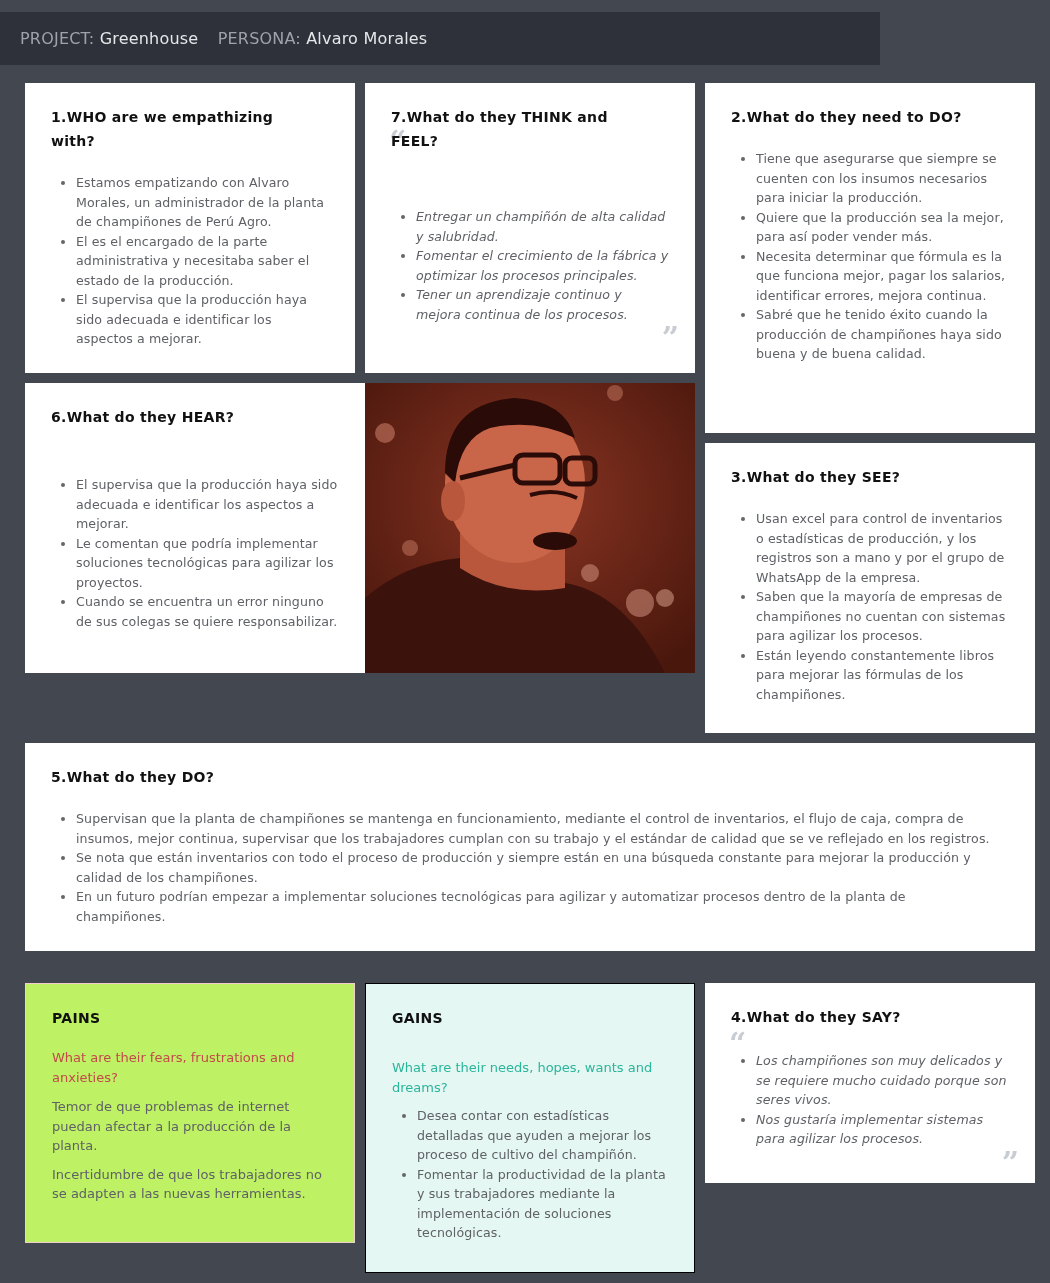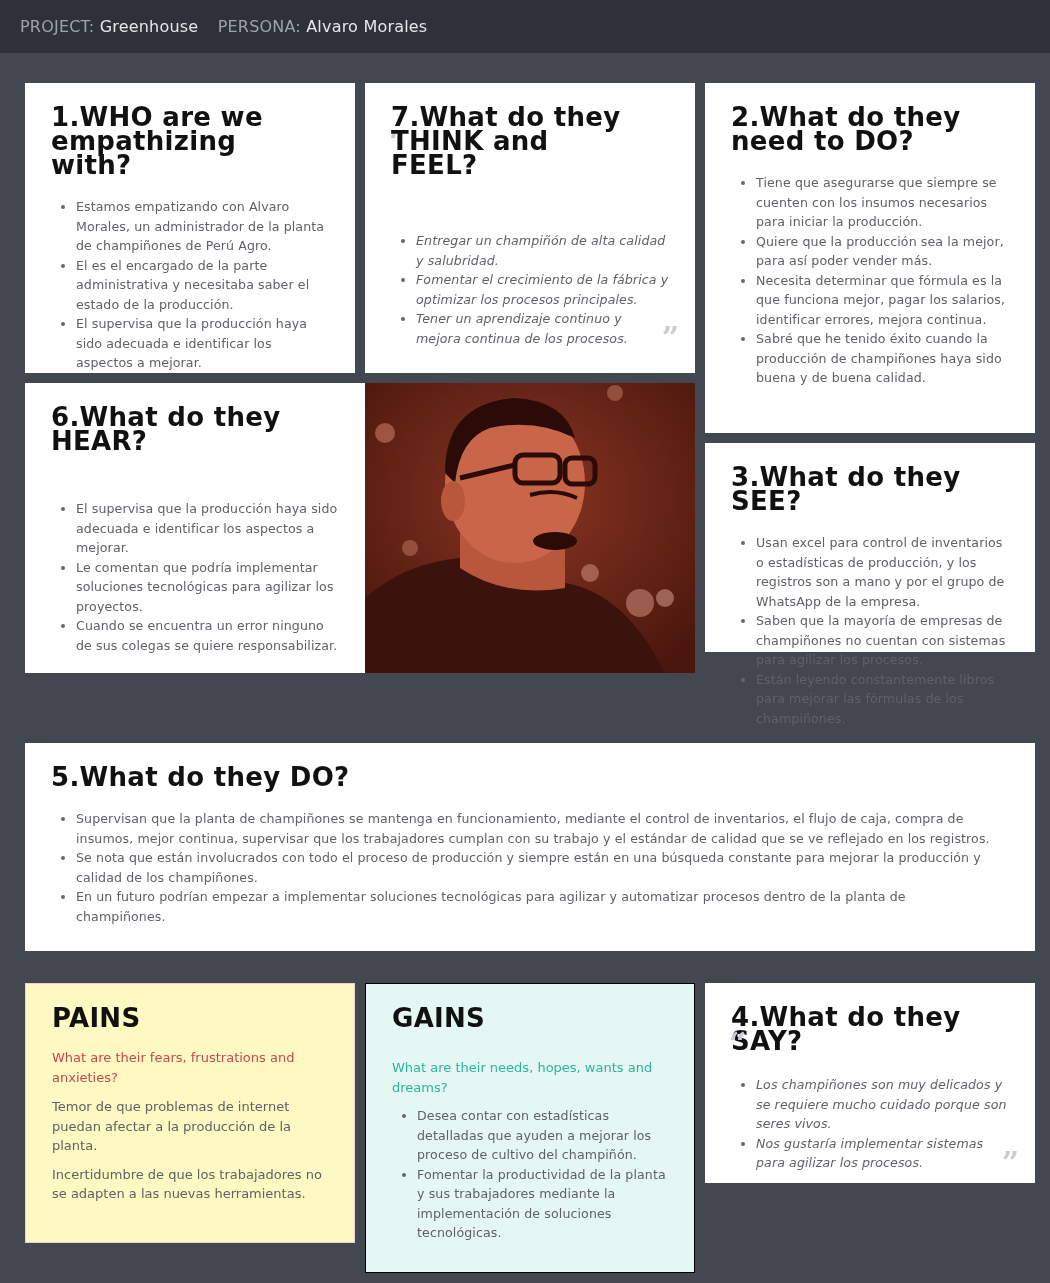--- a/index.html
+++ b/index.html
@@ -1,22 +1,22 @@
 <!DOCTYPE html>
 <html><head>
 <meta charset="utf-8">
 <style>
   html,body{margin:0;padding:0;}
   body{width:1050px;height:1283px;background:#434750;font-family:"DejaVu Sans","Liberation Sans",sans-serif;position:relative;overflow:hidden;}
-  .header{position:absolute;left:0;top:0;width:1050px;height:53px;background:#2e3139;}
+  .header{position:absolute;left:0;top:12px;width:880px;height:53px;background:#2e3139;}
   .header .line{position:absolute;left:20px;top:17px;font-size:16px;letter-spacing:0.2px;white-space:nowrap;}
   .hk{color:#9ea3ab;}
   .hv{color:#e6e7ea;margin-right:14px;}
   .card{position:absolute;background:#fff;box-sizing:border-box;padding:22px 26px 0 26px;}
-  .card h2{margin:0;font-size:26px;line-height:24px;font-weight:bold;color:#111;letter-spacing:0.3px;}
+  .card h2{margin:0;font-size:14px;line-height:24px;font-weight:bold;color:#111;letter-spacing:0.3px;}
   .card ul{margin:0;padding-left:25px;}
   .card li{font-size:12.6px;line-height:19.5px;color:#5f6166;letter-spacing:0.1px;}
   .card li::marker{color:#666;}
   .italic li{font-style:italic;}
   .quote-open{position:absolute;color:#c8ccd3;font-family:"DejaVu Serif",serif;font-size:30px;line-height:30px;font-weight:bold;}
   .quote-close{position:absolute;color:#c8ccd3;font-family:"DejaVu Serif",serif;font-size:30px;line-height:30px;font-weight:bold;}
   .photo{position:absolute;left:365px;top:383px;width:330px;height:290px;overflow:hidden;background:#5a1e12;}
   .sub{font-size:13px;line-height:20px;margin:0;}
   .plain{font-size:13px;line-height:19.5px;color:#5f6166;margin:0 0 9px 0;}
 </style>
@@ -99,39 +99,39 @@
 
     <rect x="150" y="72" width="45" height="28" rx="8" fill="none" stroke="#2a0b07" stroke-width="5"></rect>
     <rect x="200" y="75" width="30" height="26" rx="7" fill="none" stroke="#2a0b07" stroke-width="5"></rect>
     <line x1="95" y1="95" x2="150" y2="82" stroke="#2a0b07" stroke-width="5"></line>
 
     <path d="M165 112 Q190 105 212 115" stroke="#2a0b07" stroke-width="4" fill="none"></path>
     <ellipse cx="190" cy="158" rx="22" ry="9" fill="#2a0b07"></ellipse>
   </svg>
 </div>
 
-<div class="card" style="left:705px;top:443px;width:330px;height:209px;">
+<div class="card" style="left:705px;top:443px;width:330px;height:290px;">
   <h2>3.What do they SEE?</h2>
   <ul style="margin-top:20px;">
     <li>Usan excel para control de inventarios o estadísticas de producción, y los registros son a mano y por el grupo de WhatsApp de la empresa.</li>
     <li>Saben que la mayoría de empresas de champiñones no cuentan con sistemas para agilizar los procesos.</li>
     <li>Están leyendo constantemente libros para mejorar las fórmulas de los champiñones.</li>
   </ul>
 </div>
 
 <div class="card" style="left:25px;top:743px;width:1010px;height:208px;">
   <h2>5.What do they DO?</h2>
   <ul style="margin-top:20px;padding-right:10px;">
     <li>Supervisan que la planta de champiñones se mantenga en funcionamiento, mediante el control de inventarios, el flujo de caja, compra de insumos, mejor continua, supervisar que los trabajadores cumplan con su trabajo y el estándar de calidad que se ve reflejado en los registros.</li>
-    <li>Se nota que están involucrados con todo el proceso de producción y siempre están en una búsqueda constante para mejorar la producción y calidad de los champiñones.</li>
+    <li>Se nota que están inventarios con todo el proceso de producción y siempre están en una búsqueda constante para mejorar la producción y calidad de los champiñones.</li>
     <li>En un futuro podrían empezar a implementar soluciones tecnológicas para agilizar y automatizar procesos dentro de la planta de champiñones.</li>
   </ul>
 </div>
 
-<div class="card" style="left:25px;top:983px;width:330px;height:260px;background:#fef9c3;border:1px solid #f0cfca;">
+<div class="card" style="left:25px;top:983px;width:330px;height:260px;background:#bef264;border:1px solid #f0cfca;">
   <h2>PAINS</h2>
   <p class="sub" style="color:#c24a4a;margin-top:18px;margin-bottom:9px;">What are their fears, frustrations and anxieties?</p>
   <p class="plain">Temor de que problemas de internet puedan afectar a la producción de la planta.</p>
   <p class="plain">Incertidumbre de que los trabajadores no se adapten a las nuevas herramientas.</p>
 </div>
 
 <div class="card" style="left:365px;top:983px;width:330px;height:290px;background:#e5f7f3;border:1px solid #000000;">
   <h2>GAINS</h2>
   <p class="sub" style="color:#2bb59a;margin-top:28px;margin-bottom:8px;">What are their needs, hopes, wants and dreams?</p>
   <ul>

